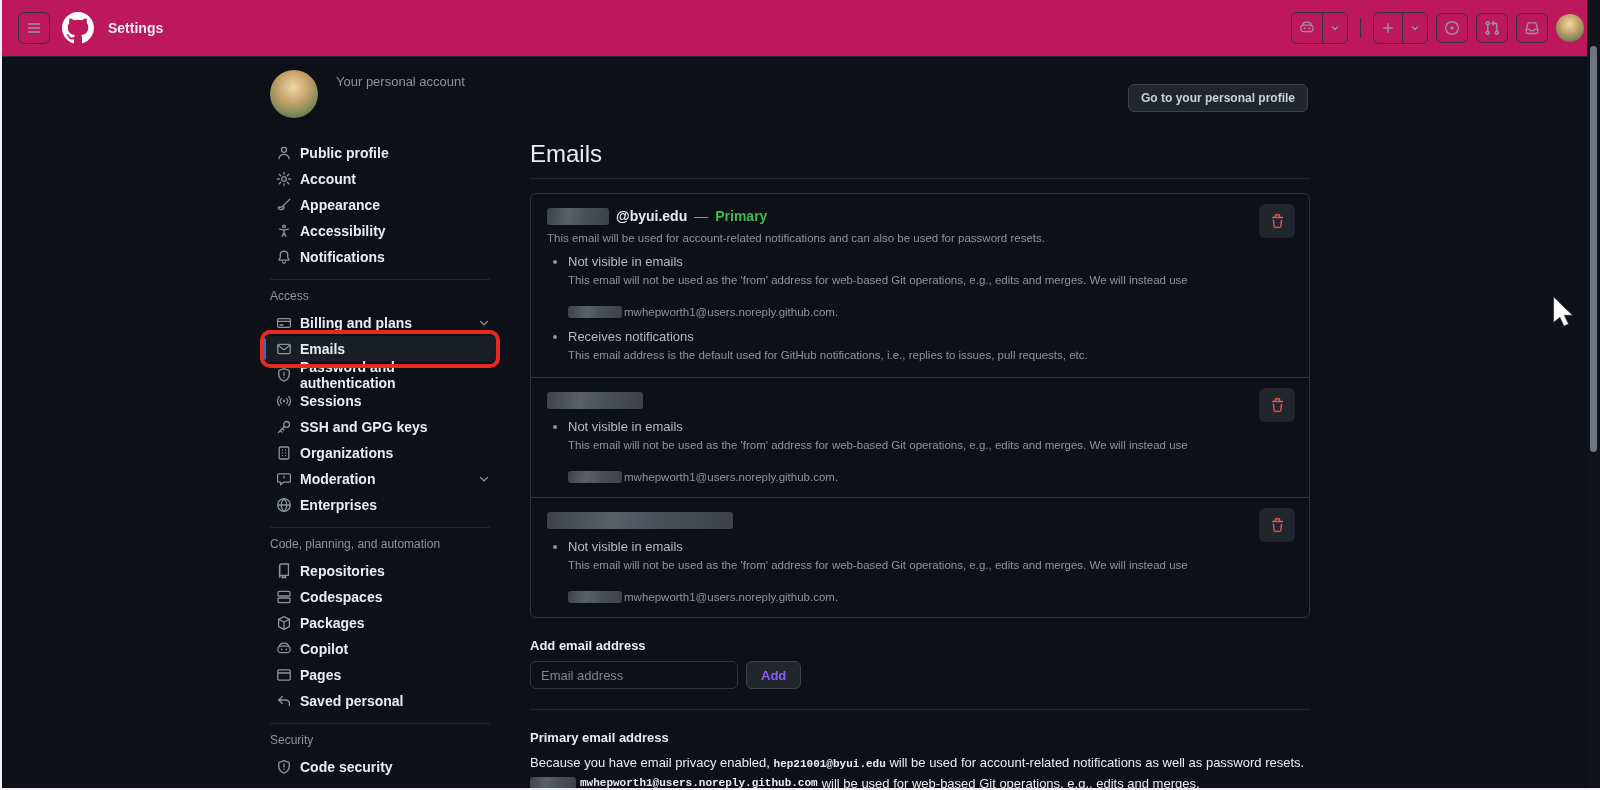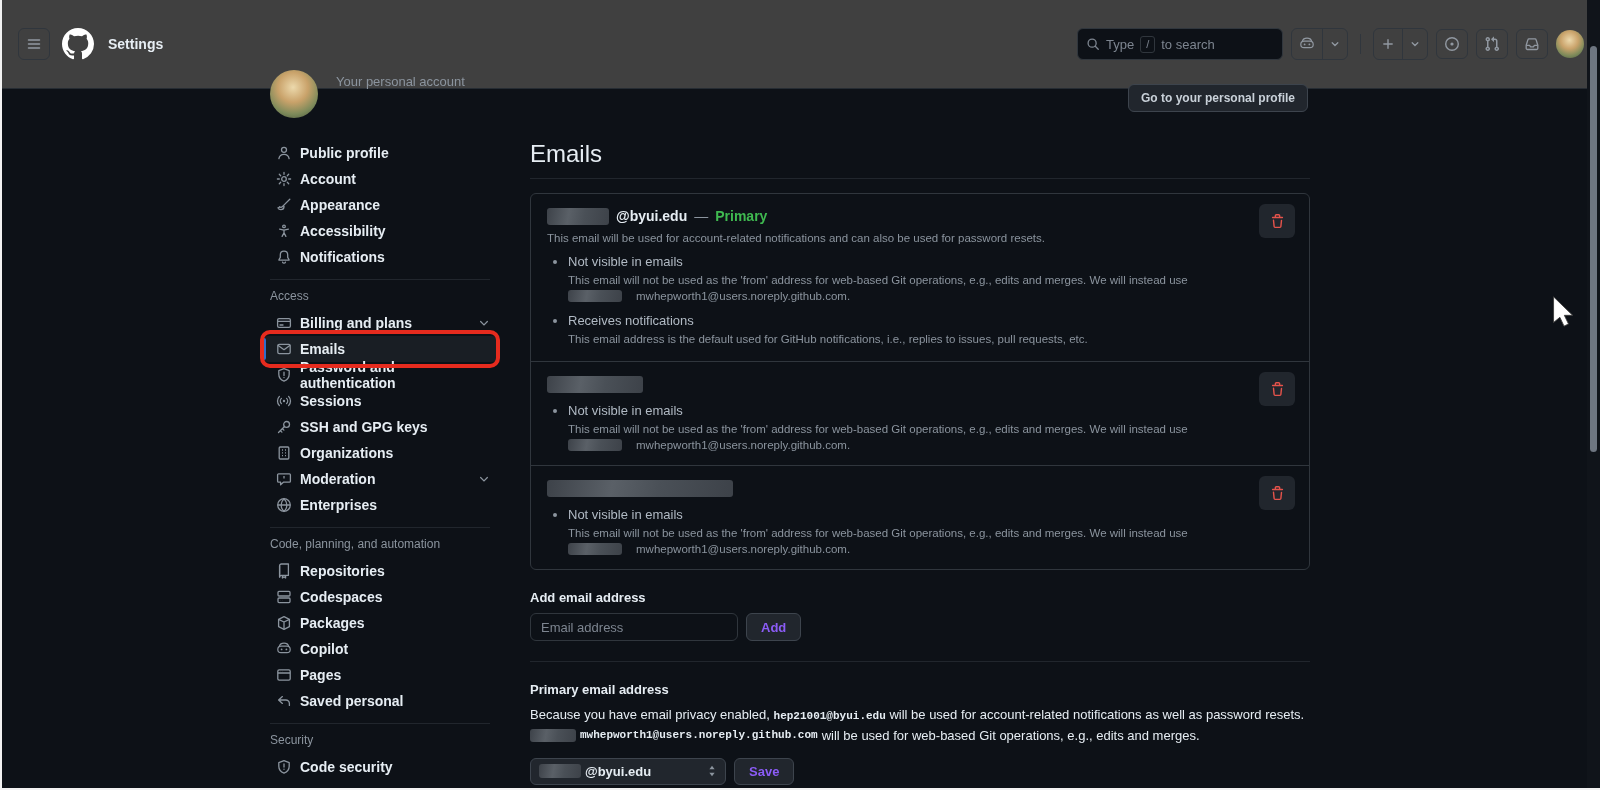--- a/index.html
+++ b/index.html
@@ -4,22 +4,22 @@
 <style>
   html,body{margin:0;padding:0;}
   body{
     width:1600px;height:790px;position:relative;overflow:hidden;
     background:#0d1117;color:#e6edf3;
     font-family:"Liberation Sans",sans-serif;
     border-left:2px solid #f2f2f2;border-bottom:2px solid #f2f2f2;box-sizing:border-box;
   }
   svg{display:block}
   
-  .ghead{height:56px;background:#404040;border-bottom:1px solid #262c33;
-    display:flex;align-items:center;padding:16px 16px;gap:12px;}
+  .ghead{height:56px;background:#be185d;border-bottom:1px solid #262c33;
+    display:flex;align-items:center;padding:0 16px;gap:12px;}
   .hbtn{width:32px;height:32px;border:1px solid #30363d;border-radius:6px;background:transparent;
     display:flex;align-items:center;justify-content:center;color:#9198a1;padding:0;cursor:pointer}
   .gh-logo{color:#fff}
   .ghead-title{font-size:14px;font-weight:700;color:#e6edf3;margin-left:2px}
   .hright{display:flex;align-items:center;gap:8px;margin-left:auto}
   .search{width:188px;height:30px;border:1px solid #30363d;border-radius:6px;background:#0d1117;
     display:flex;align-items:center;gap:6px;padding:0 8px;color:#7d8590;font-size:13px;cursor:text}
   .search kbd{border:1px solid #30363d;border-radius:3px;padding:0 5px;font-size:11px;line-height:15px;
     font-family:"Liberation Sans",sans-serif;color:#7d8590}
   .seg{display:flex;align-items:stretch;height:30px;border:1px solid #30363d;border-radius:6px;
@@ -67,21 +67,21 @@
   .email-entry:first-child{border-top:none}
   .email-line{display:flex;align-items:center;gap:7px;font-size:14px;font-weight:700;min-height:18px}
   .dash{color:#8b949e;font-weight:400}
   .badge-primary{color:#3fb950;font-weight:700}
   .email-note{font-size:11.5px;color:#8b949e;margin-top:7px}
   .email-bullets{margin:10px 0 0;padding-left:21px;color:#8b949e;list-style:disc}
   .email-bullets li{margin-bottom:11px;font-size:13px}
   .email-bullets li:last-child{margin-bottom:2px}
   .b-title{color:#b1bac4;font-size:13px;margin-bottom:3px}
   .b-desc{font-size:11.5px;color:#8b949e;line-height:1.4}
-  .b-addr{font-size:11.5px;color:#8b949e;margin-top:2px;display:flex;align-items:center;gap:14px}
+  .b-addr{font-size:11.5px;color:#8b949e;margin-top:18px;display:flex;align-items:center;gap:2px}
   .redact{display:inline-block;border-radius:3px;
     background:linear-gradient(100deg,#3d4249 0%,#5a6067 35%,#4a5057 60%,#3d4249 100%)}
   .redact.r-email{width:62px;height:17px}
   .redact.r-med{width:96px;height:17px}
   .redact.r-wide{width:186px;height:17px}
   .redact.xs{width:54px;height:12px}
   .redact.sm{width:46px;height:13px}
   .redact.sel{width:42px;height:14px}
   .trash-btn{position:absolute;top:10px;right:14px;width:36px;height:34px;border-radius:6px;
     background:#21262d;border:none;display:flex;align-items:center;justify-content:center;
@@ -122,31 +122,20 @@
       </span>
   </button>
   <span class="gh-logo">
     <svg width="32" height="32" viewBox="0 0 16 16" fill="currentColor">
         <path d="M8 0C3.58 0 0 3.58 0 8c0 3.54 2.29 6.53 5.47 7.59.4.07.55-.17.55-.38 0-.19-.01-.82-.01-1.49-2.01.37-2.53-.49-2.69-.94-.09-.23-.48-.94-.82-1.13-.28-.15-.68-.52-.01-.53.63-.01 1.08.58 1.23.82.72 1.21 1.87.87 2.33.66.07-.52.28-.87.51-1.07-1.78-.2-3.64-.89-3.64-3.95 0-.87.31-1.59.82-2.15-.08-.2-.36-1.02.08-2.12 0 0 .67-.21 2.2.82.64-.18 1.32-.27 2-.27s1.36.09 2 .27c1.53-1.04 2.2-.82 2.2-.82.44 1.1.16 1.92.08 2.12.51.56.82 1.27.82 2.15 0 3.07-1.87 3.75-3.65 3.95.29.25.54.73.54 1.48 0 1.07-.01 1.93-.01 2.2 0 .21.15.46.55.38A8.01 8.01 0 0 0 16 8c0-4.42-3.58-8-8-8z"></path>
       </svg>
   </span>
   <span class="ghead-title">Settings</span>
 
   <div class="hright">
-    <div class="search">
-      <span>
-          <svg width="14" height="14" viewBox="0 0 16 16" fill="none" stroke="currentColor" stroke-width="1.5" stroke-linecap="round">
-            <circle cx="7" cy="7" r="4.6"></circle>
-            <path d="M10.6 10.6L14 14"></path>
-          </svg>
-        </span>
-      <span>Type</span>
-      <kbd>/</kbd>
-      <span>to search</span>
-    </div>
     <div class="seg">
       <span class="seg-part">
         <svg width="16" height="16" viewBox="0 0 16 16" fill="none" stroke="currentColor" stroke-width="1.2" stroke-linejoin="round">
             <rect x="1.8" y="5.2" width="12.4" height="6.4" rx="3.2"></rect>
             <path d="M3.4 5.2C3.9 3.2 5.4 2.2 8 2.2s4.1 1 4.6 3"></path>
             <circle cx="5.6" cy="8.4" r=".9" fill="currentColor" stroke="none"></circle>
             <circle cx="10.4" cy="8.4" r=".9" fill="currentColor" stroke="none"></circle>
           </svg>
       </span>
       <span class="seg-part">

